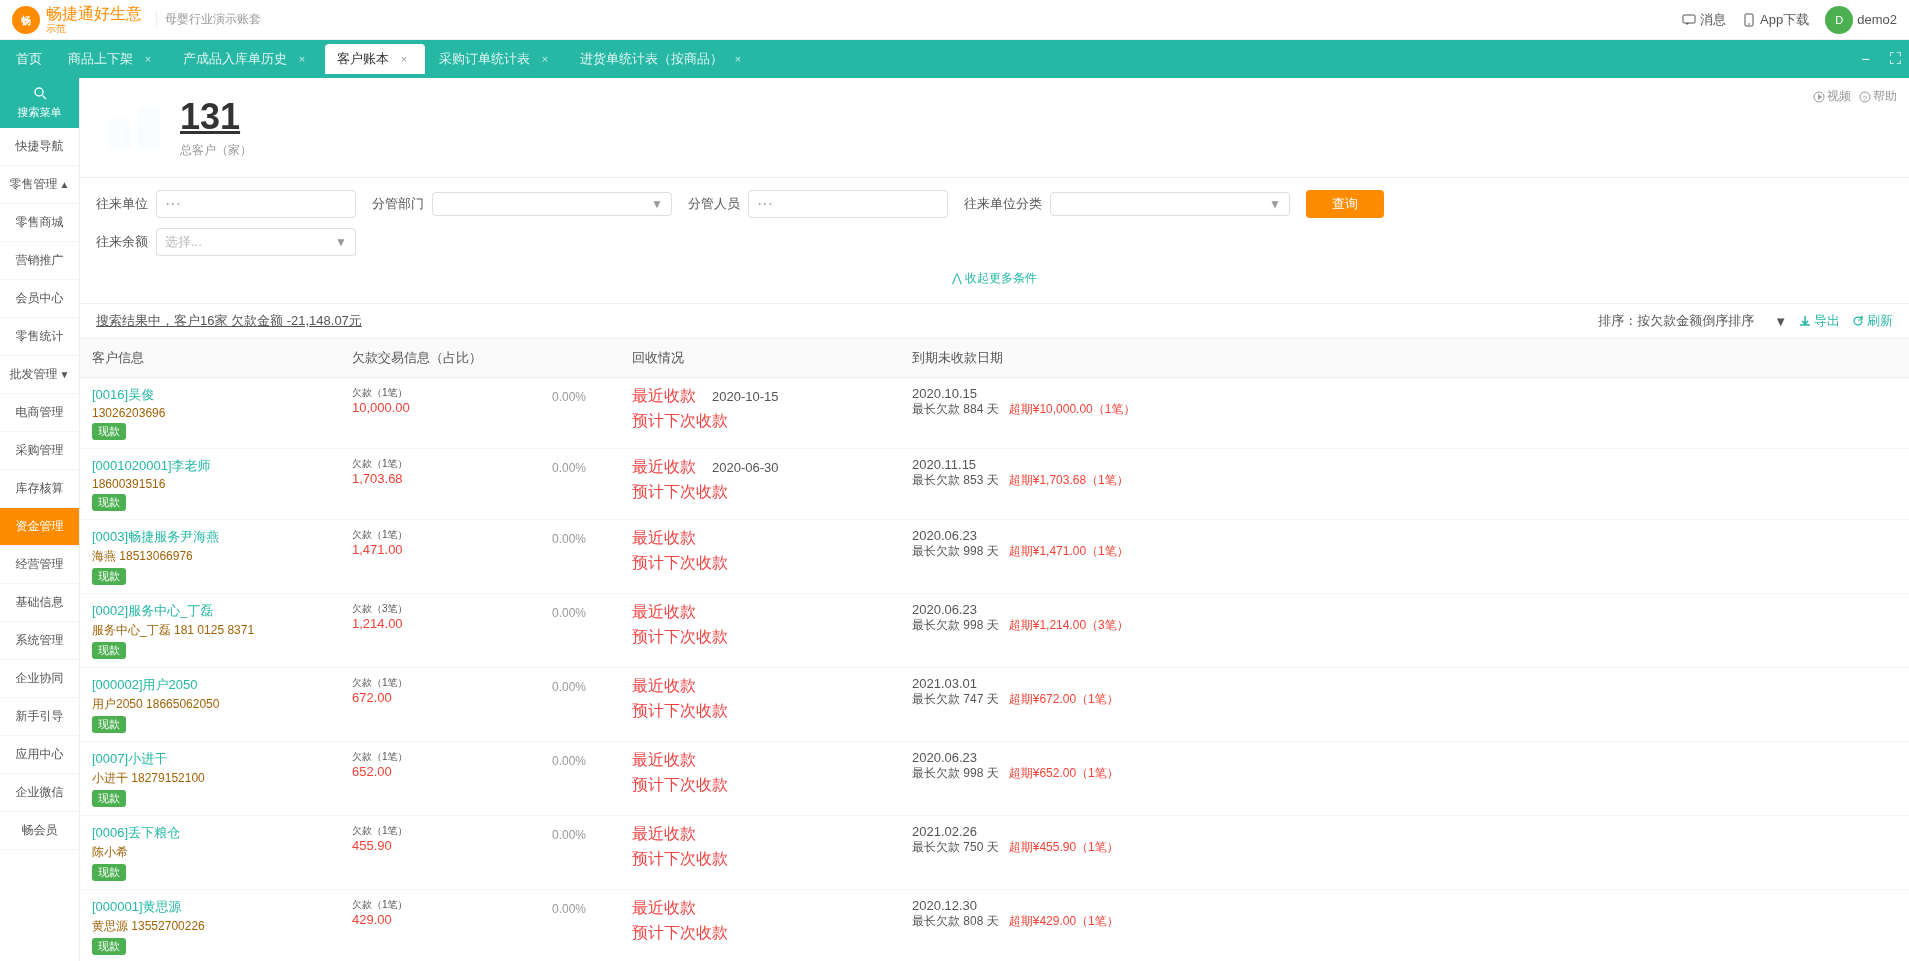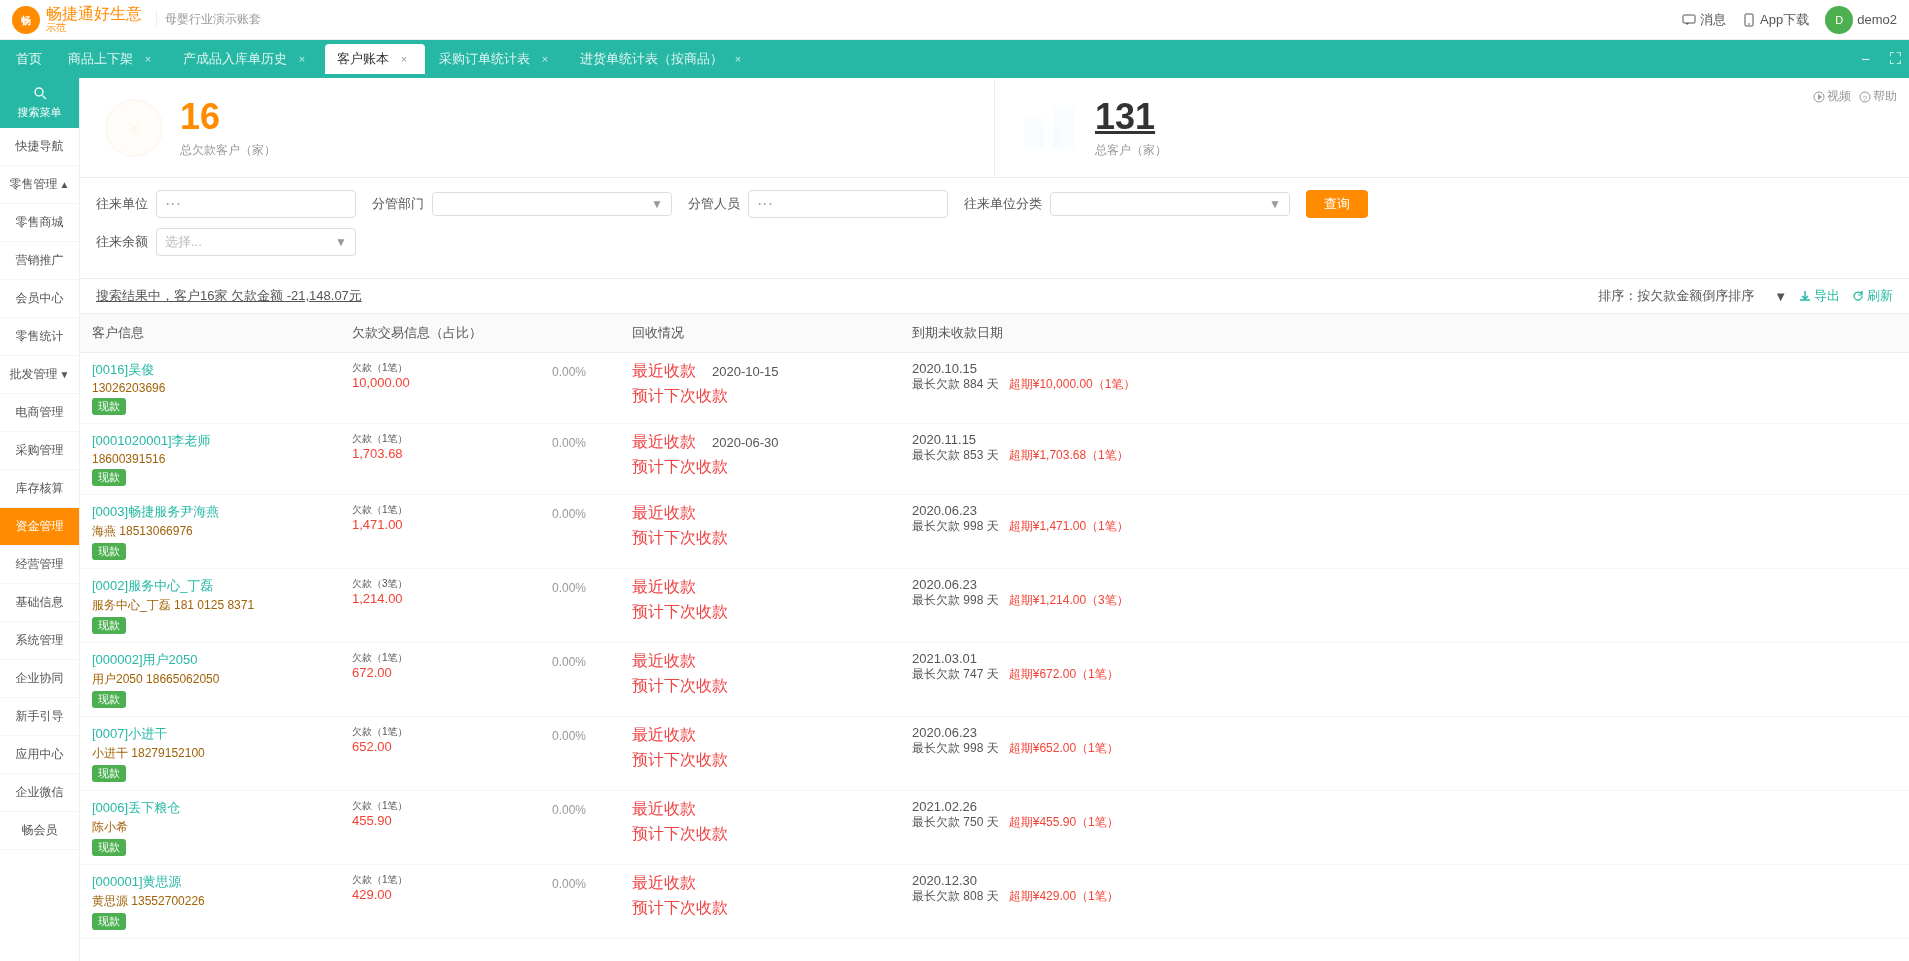--- a/index.html
+++ b/index.html
@@ -93,21 +93,21 @@
     .filter-dots { color: #999; font-size: 16px; }
     .filter-select {
       border: 1px solid #ddd; border-radius: 4px; padding: 4px 8px;
       font-size: 13px; color: #333; width: 200px; background: #fff;
       display: flex; align-items: center; justify-content: space-between; cursor: pointer;
     }
     .filter-select-wide { width: 240px; }
     .filter-arrow { color: #999; font-size: 12px; }
     .search-btn {
       background: #ff8c00; color: #fff; border: none; border-radius: 4px;
-      padding: 5px 18px; font-size: 13px; cursor: pointer;
+      padding: 5px 26px; font-size: 13px; cursor: pointer;
     }
     .collapse-row { text-align: center; padding: 4px; cursor: pointer; color: #26b8a5; font-size: 12px; }
 
     
     .results-info {
       background: #fff; border-bottom: 1px solid #eee;
       padding: 8px 16px; display: flex; align-items: center; justify-content: space-between;
     }
     .results-text { font-size: 13px; color: #555; text-decoration: underline; }
     .results-actions { display: flex; align-items: center; gap: 12px; font-size: 13px; color: #555; }
@@ -146,21 +146,21 @@
 <div class="topbar">
   <div class="topbar-logo">
     <div class="logo-icon">
       <svg width="18" height="18" viewBox="0 0 18 18">
           <circle cx="9" cy="9" r="8" fill="#ff8c00"></circle>
           <text x="9" y="13" text-anchor="middle" fill="#fff" font-size="10" font-weight="bold">畅</text>
         </svg>
     </div>
     <div style="display:flex; flex-direction:column; line-height:1.2;">
       <span style="color:#ff8c00; font-size:16px;">畅捷通好生意</span>
-      <span style="color:#ff8c00; font-size:10px;font-family:Liberation Mono, monospace;">示范</span>
+      <span style="color:#ff8c00; font-size:10px;">示范</span>
     </div>
     <span style="color:#999; font-size:12px; margin-left:8px; border-left:1px solid #eee; padding-left:8px;">母婴行业演示账套</span>
   </div>
   <div class="topbar-right">
     <span>
       <svg width="14" height="14" viewBox="0 0 14 14">
           <rect x="1" y="2" width="12" height="8" rx="1" fill="none" stroke="#555" stroke-width="1"></rect>
           <path d="M4 10l1 2 2-2" fill="#555"></path>
         </svg>
       <span>消息</span>
@@ -277,33 +277,20 @@
     </div>
     <div class="sidebar-nav-item">
       <span>畅会员</span>
     </div>
   </div>
 
   <div class="main">
 
     <div class="stats-row">
 
-      <div class="stat-card">
-        <div class="stat-icon orange">
-          <svg viewBox="0 0 60 60" width="60" height="60" fill="none">
-            <circle cx="30" cy="30" r="28" fill="#ff8c00" opacity="0.15"></circle>
-            <circle cx="30" cy="30" r="28" fill="none" stroke="#ff8c00" stroke-width="2" opacity="0.4"></circle>
-            <text x="30" y="38" text-anchor="middle" fill="#ff8c00" font-size="20" opacity="0.5">¥</text>
-          </svg>
-        </div>
-        <div class="stat-info">
-          <span class="stat-number orange-text">16</span>
-          <span class="stat-label">总欠款客户（家）</span>
-        </div>
-      </div>
 
 
       <div class="stat-card" style="border-right:none;">
         <div class="stat-top-right">
           <span>
             <svg width="12" height="12" viewBox="0 0 12 12">
                 <circle cx="6" cy="6" r="5" fill="none" stroke="#999" stroke-width="1"></circle>
                 <polygon points="5,3 9,6 5,9" fill="#999"></polygon>
               </svg>
             <span>视频</span>
@@ -366,20 +353,24 @@
       </div>
       <div class="filter-row">
 
         <div class="filter-field">
           <span class="filter-label">往来余额</span>
           <div class="filter-select">
             <span style="color:#bbb;">选择...</span>
             <span class="filter-arrow">▼</span>
           </div>
         </div>
+      </div>
+      <div class="collapse-row">
+        <span>⋀</span>
+        <span>收起更多条件</span>
       </div>
     </div>
 
     <div class="results-info">
       <span class="results-text">搜索结果中，客户16家    欠款金额 -21,148.07元</span>
       <div class="results-actions">
         <span class="sort-text">
           <span>排序：按欠款金额倒序排序</span>
           <span>▼</span>
         </span>

